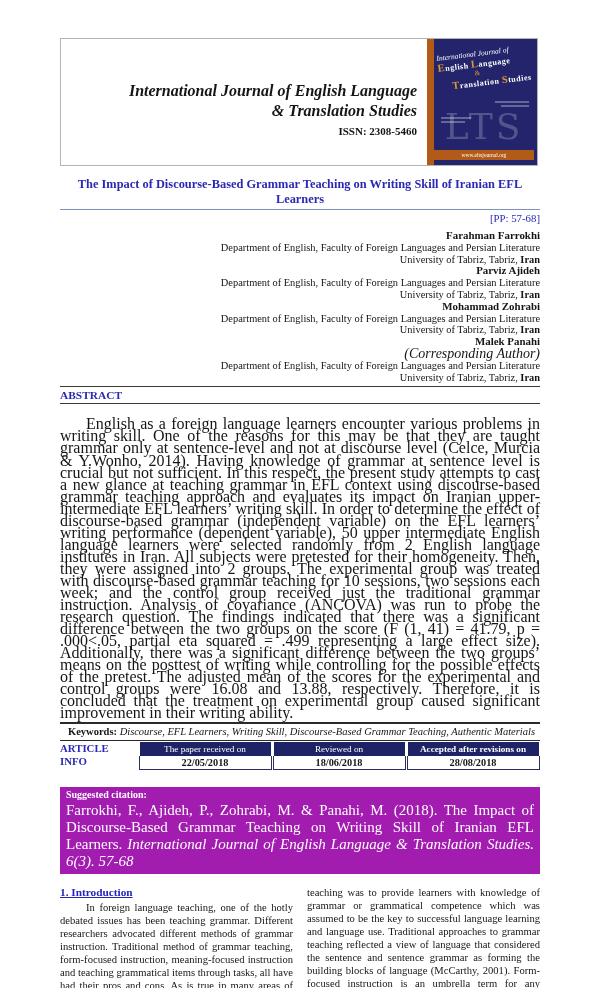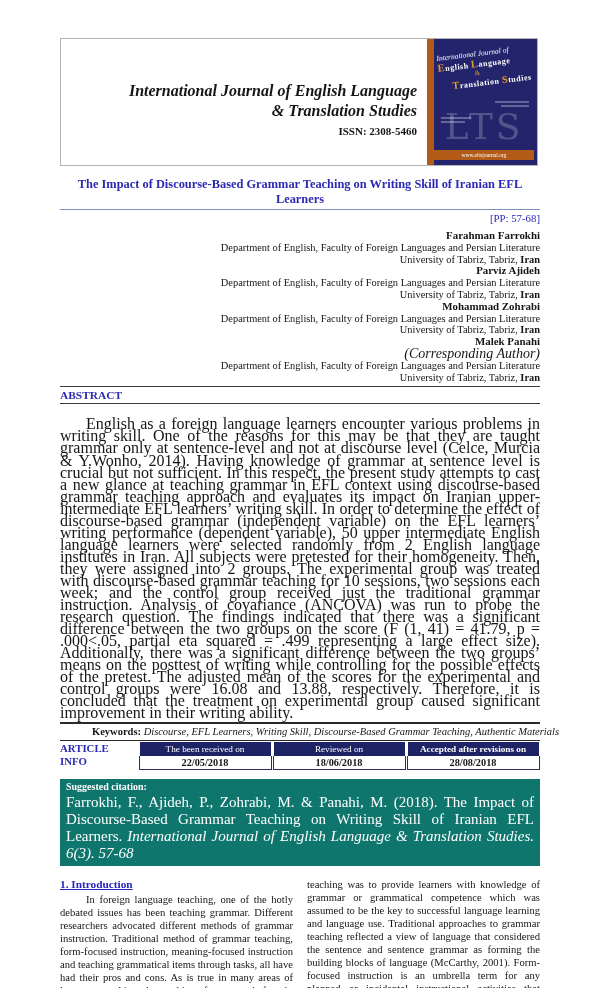--- a/index.html
+++ b/index.html
@@ -40,35 +40,35 @@
   .author-note { font-style:italic; font-size:14px; }
   .country { font-weight:bold; }
 
   
   .rule  { margin:3px 60px 0; width:480px; border-bottom:1px solid #3a3a3a; }
   .rule2 { margin:2px 60px 0; width:480px; border-bottom:2px solid #2a2a2a; }
   .abs-head { margin:1px 60px 0; width:480px; color:#2929b4; font-weight:bold; font-size:11.4px;
               padding:1px 0 2px; }
   .abstract { margin:14px 60px 0; width:480px; font-size:16px; line-height:12.05px;
               text-align:justify; text-indent:26px; }
-  .keywords { margin:2px 92px 0; width:480px; font-size:10.5px; line-height:12.6px; text-align:justify; }
+  .keywords { margin:2px 68px 0; width:480px; font-size:10.5px; line-height:12.6px; text-align:justify; }
   .keywords i { font-style:italic; }
 
   
   .info-table { margin:2px 60px 0; width:480px; display:grid;
                 grid-template-columns:78px 134px 134px 134px; border-top:1px solid #2a2a2a; }
   .info-label { grid-column:1; color:#2929b4; font-weight:bold; font-size:10.8px; line-height:13px;
                 padding-top:1px; }
   .info-head { background:#1d2365; color:#fff; font-size:9.2px; line-height:11px; text-align:center;
                padding:1.5px 0; margin:1px 1.5px 0; }
   .info-val { font-weight:bold; font-size:10.3px; line-height:12px; text-align:center;
               border:1px solid #2a2f5e; border-top:none; margin:0 .5px; padding:.5px 0; }
 
   
-  .cite-box { margin:9px 60px 0; width:468px; background:#0f766e; color:#fff; padding:2px 6px 4px; }
+  .cite-box { margin:17px 60px 0; width:468px; background:#a21caf; color:#fff; padding:2px 6px 4px; }
   .cite-label { font-weight:bold; font-size:10px; line-height:12.5px; }
   .cite-text { font-size:15px; line-height:17px; text-align:justify; }
   .cite-text i { font-style:italic; }
 
   
   .cols { margin:12px 60px 0; width:480px; display:flex; gap:14px; }
   .col { width:233px; font-size:10.6px; line-height:13.1px; text-align:justify; }
   .sec-head { color:#2424bd; font-weight:bold; font-size:11.3px; text-decoration:underline;
               margin:0 0 2px; }
   .col p { margin:0; }
@@ -136,21 +136,21 @@
   <p class="abstract">English as a foreign language learners encounter various problems in writing skill. One of the reasons for this may be that they are taught grammar only at sentence-level and not at discourse level (Celce, Murcia &amp; Y.Wonho, 2014). Having knowledge of grammar at sentence level is crucial but not sufficient. In this respect, the present study attempts to cast a new glance at teaching grammar in EFL context using discourse-based grammar teaching approach and evaluates its impact on Iranian upper-intermediate EFL learners’ writing skill. In order to determine the effect of discourse-based grammar (independent variable) on the EFL learners’ writing performance (dependent variable), 50 upper intermediate English language learners were selected randomly from 2 English language institutes in Iran. All subjects were pretested for their homogeneity. Then, they were assigned into 2 groups. The experimental group was treated with discourse-based grammar teaching for 10 sessions, two sessions each week; and the control group received just the traditional grammar instruction. Analysis of covariance (ANCOVA) was run to probe the research question. The findings indicated that there was a significant difference between the two groups on the score (F (1, 41) = 41.79, p = .000&lt;.05, partial eta squared = .499 representing a large effect size). Additionally, there was a significant difference between the two groups’ means on the posttest of writing while controlling for the possible effects of the pretest. The adjusted mean of the scores for the experimental and control groups were 16.08 and 13.88, respectively. Therefore, it is concluded that the treatment on experimental group caused significant improvement in their writing ability.</p>
   <div class="rule2"></div>
 
   <p class="keywords"><b>Keywords:</b><i> Discourse, EFL Learners, Writing Skill, Discourse-Based Grammar Teaching, Authentic Materials</i></p>
 
   <div class="info-table">
     <div class="info-label" style="grid-row:1 / span 2;">
       <div>ARTICLE</div>
       <div>INFO</div>
     </div>
-    <div class="info-head" style="grid-column:2; grid-row:1;">The been received on</div>
+    <div class="info-head" style="grid-column:2; grid-row:1;">The paper received on</div>
     <div class="info-head" style="grid-column:3; grid-row:1;">Reviewed on</div>
     <div class="info-head" style="grid-column:4; grid-row:1;font-weight:bold;">Accepted after revisions on</div>
     <div class="info-val" style="grid-column:2; grid-row:2;">22/05/2018</div>
     <div class="info-val" style="grid-column:3; grid-row:2;">18/06/2018</div>
     <div class="info-val" style="grid-column:4; grid-row:2;">28/08/2018</div>
   </div>
 
   <div class="cite-box">
     <div class="cite-label">Suggested citation:</div>
     <div class="cite-text"><span>Farrokhi, F., Ajideh, P., Zohrabi, M. &amp; Panahi, M. (2018). The Impact of Discourse-Based Grammar Teaching on Writing Skill of Iranian EFL Learners. </span><i>International Journal of English Language &amp; Translation Studies. 6(3). 57-68</i></div>

